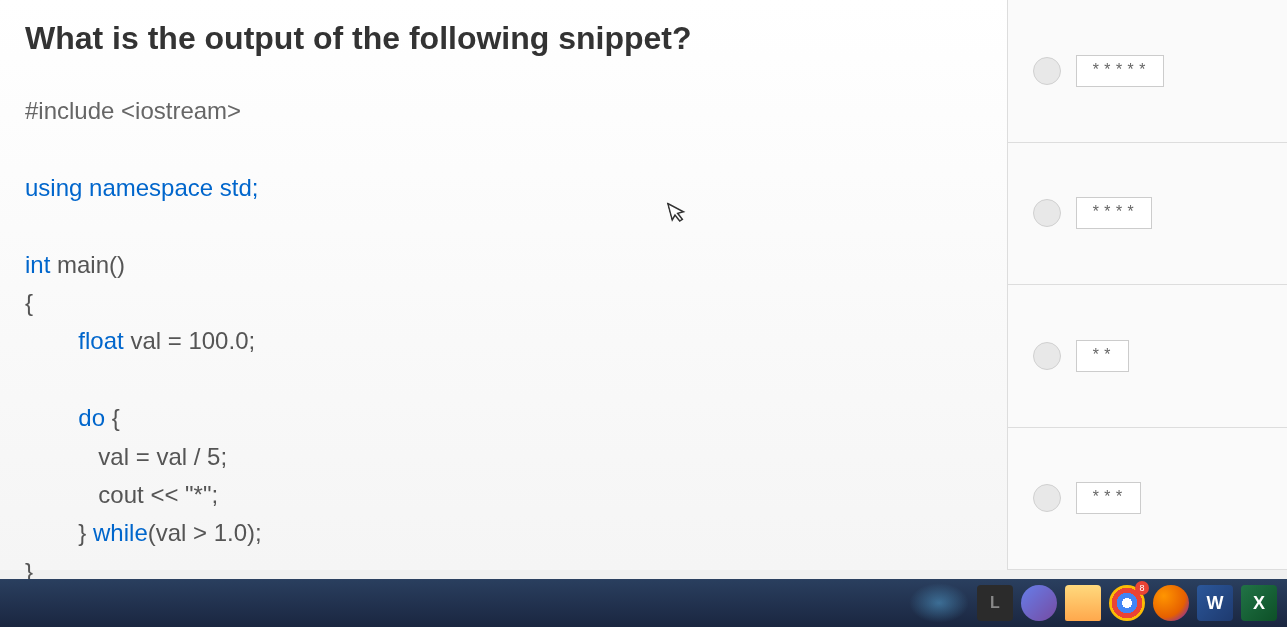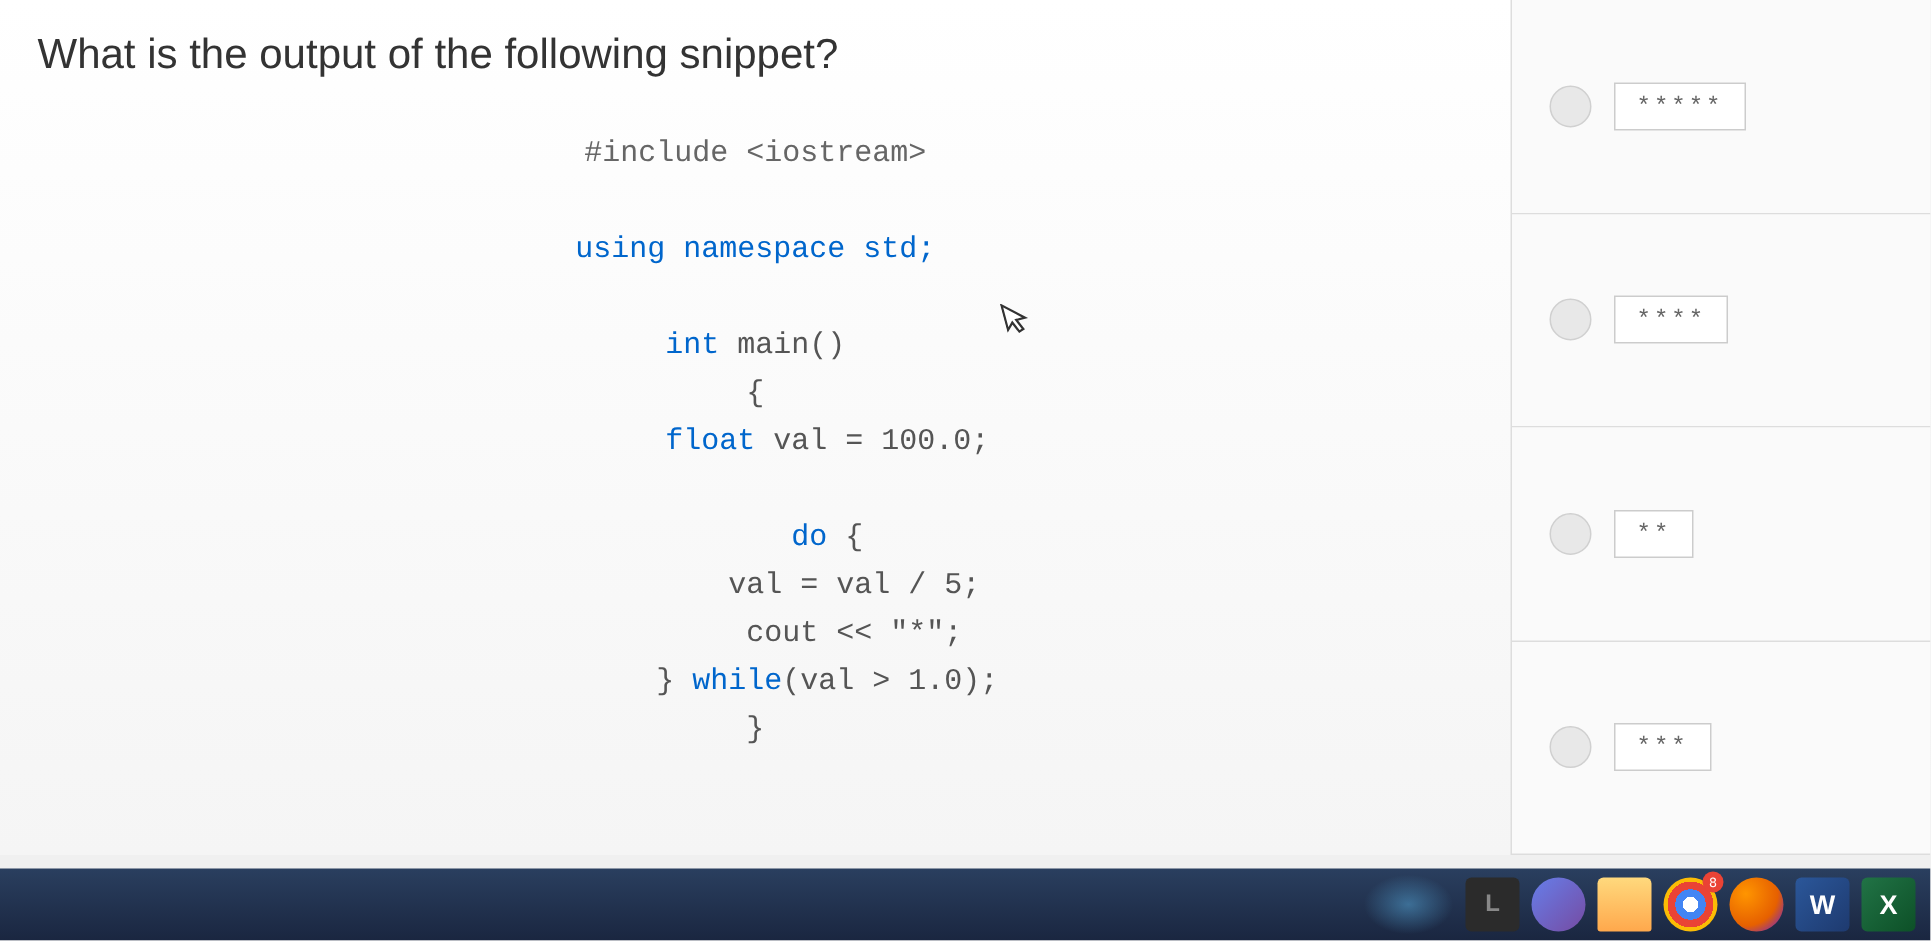--- a/index.html
+++ b/index.html
@@ -20,32 +20,31 @@
       width: 100%;
       height: 570px;
       background: linear-gradient(180deg, #ffffff 0%, #f5f5f5 100%);
     }
     .question-panel {
       flex: 1;
       padding: 20px 25px;
       position: relative;
     }
     .question-title {
-      font-size: 28px;
+      font-size: 32px;
       color: #333;
-      font-weight: 400;
+      font-weight: 700;
       margin-bottom: 35px;
     }
     .code-block {
-      font-family: Liberation Mono, monospace;
-      font-size: 20px;
+      font-family: Liberation Sans, sans-serif;
+      font-size: 24px;
       line-height: 1.6;
       color: #555;
       white-space: pre;
-      text-align: center;
     }
     .code-keyword {
       color: #0066cc;
     }
     .code-preprocessor {
       color: #666;
     }
     .answers-panel {
       width: 280px;
       border-left: 1px solid #ddd;

